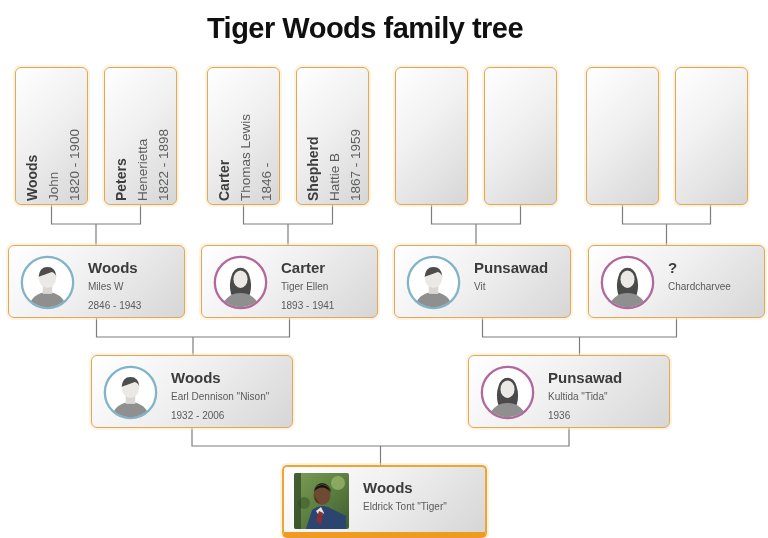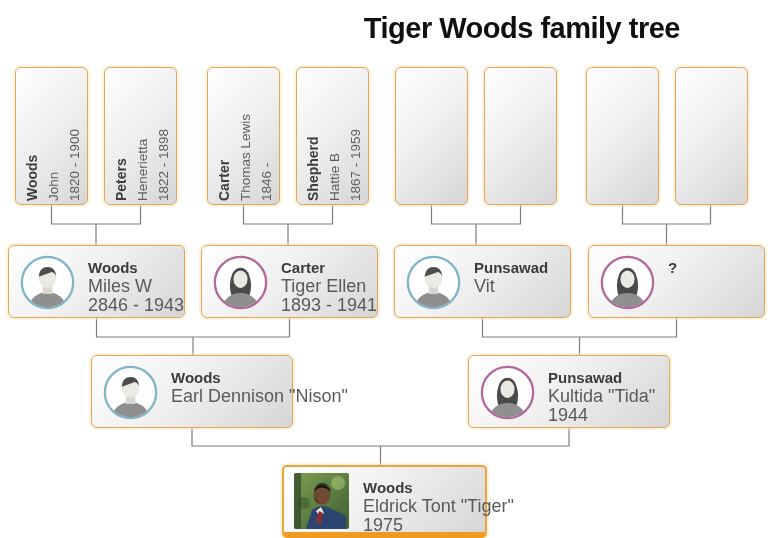--- a/index.html
+++ b/index.html
@@ -1,22 +1,22 @@
 <!DOCTYPE html>
 <html><head>
 <meta charset="utf-8">
 <style>
   html,body{margin:0;padding:0;background:#ffffff;}
   .stage{
     position:relative;width:768px;height:538px;background:#ffffff;overflow:hidden;
     font-family:"Liberation Sans","DejaVu Sans",sans-serif;
   }
   .page-title{
-    position:absolute;left:0;top:12px;width:680px;text-align:right;
-    font-size:29px;font-weight:bold;color:#101010;letter-spacing:-0.5px;
+    position:absolute;left:0;top:12px;width:680px;text-align:center;
+    font-size:29px;font-weight:bold;color:#101010;letter-spacing:-0.5px;padding-left:25px;
   }
   .connectors{position:absolute;left:0;top:0;width:768px;height:538px;}
   
   .card{
     position:absolute;box-sizing:border-box;
     border:1.5px solid #e2a65b;border-radius:6px;
     background:linear-gradient(135deg,#ffffff 0%,#f0f0f0 45%,#d6d6d6 100%);
     box-shadow:0 0 0 2px rgba(250,228,185,0.45);
   }
   .vcard{width:73px;height:138px;top:67px;}
@@ -27,21 +27,21 @@
   }
   .vtext .ln{line-height:21px;font-size:13.5px;color:#5d5d5d;}
   .vtext .ln.surname{font-weight:bold;color:#3d3d3d;font-size:14px;}
   .hcard{height:73px;}
   .g2{top:245px;width:177px;}
   .g3{top:355px;width:202px;}
   .g4{top:465px;width:205px;height:73px;border:2px solid #f0a437;
       border-bottom:6px solid #ef9b22;border-radius:5px;}
   .avatar{position:absolute;left:10px;top:8px;width:57px;height:57px;}
   .htext{position:absolute;left:79px;top:12px;white-space:nowrap;}
-  .htext .ln{line-height:19px;font-size:18px;color:#5a5a5a;}
+  .htext .ln{line-height:19px;font-size:10px;color:#5a5a5a;}
   .htext .ln.surname{font-weight:bold;color:#3b3b3b;font-size:15px;}
   .photo{position:absolute;left:10px;top:6px;width:55px;height:56px;border-radius:2px;overflow:hidden;}
   .g4 .htext{top:11px;}
 </style>
 </head>
 <body>
 
 <div class="stage">
 
   <div class="page-title">Tiger Woods family tree</div>
@@ -165,20 +165,21 @@
         </defs>
       <circle cx="30" cy="30" r="27" fill="#ffffff" stroke="#b2689c" stroke-width="2.4"></circle>
       <g clip-path="url(#cf3)">
         <path d="M20 42 Q17.5 32 20.5 23.5 Q23 14.5 30 14.5 Q37 14.5 39.5 23.5 Q42.5 32 40 42 Q38.5 45.5 36 46.5 L24 46.5 Q21.5 45.5 20 42 Z" fill="#4a4a4a"></path>
         <ellipse cx="30" cy="26.5" rx="7.4" ry="9.2" fill="#ebe9e5"></ellipse>
         <ellipse cx="30" cy="57" rx="19" ry="16" fill="#8f8f8f"></ellipse>
       </g>
     </svg>
     <div class="htext">
       <div class="ln surname">?</div>
+      <div class="ln">Chardcharvee</div>
       <div class="ln"></div>
     </div>
   </div>
 
   <div class="card hcard g3" style="left:91px">
     <svg class="avatar" viewBox="0 0 60 60">
       <defs>
           <clipPath id="cm4">
             <circle cx="30" cy="30" r="26"></circle>
           </clipPath>
@@ -187,41 +188,42 @@
       <g clip-path="url(#cm4)">
         <ellipse cx="30" cy="56" rx="19" ry="16" fill="#8f8f8f"></ellipse>
         <rect x="25" y="29" width="10" height="13" fill="#d9d7d3"></rect>
         <ellipse cx="30" cy="25" rx="9.2" ry="10.8" fill="#ebe9e5"></ellipse>
         <path d="M20.6 24 Q21.5 13.8 30 13.8 Q38.5 13.8 39.4 24 Q37.5 19.5 34.5 19 Q28 21.5 20.6 24 Z" fill="#4d4d4d"></path>
       </g>
     </svg>
     <div class="htext">
       <div class="ln surname">Woods</div>
       <div class="ln">Earl Dennison "Nison"</div>
+      <div class="ln">1932 - 2006</div>
     </div>
   </div>
 
   <div class="card hcard g3" style="left:468px">
     <svg class="avatar" viewBox="0 0 60 60">
       <defs>
           <clipPath id="cf5">
             <circle cx="30" cy="30" r="26"></circle>
           </clipPath>
         </defs>
       <circle cx="30" cy="30" r="27" fill="#ffffff" stroke="#b2689c" stroke-width="2.4"></circle>
       <g clip-path="url(#cf5)">
         <path d="M20 42 Q17.5 32 20.5 23.5 Q23 14.5 30 14.5 Q37 14.5 39.5 23.5 Q42.5 32 40 42 Q38.5 45.5 36 46.5 L24 46.5 Q21.5 45.5 20 42 Z" fill="#4a4a4a"></path>
         <ellipse cx="30" cy="26.5" rx="7.4" ry="9.2" fill="#ebe9e5"></ellipse>
         <ellipse cx="30" cy="57" rx="19" ry="16" fill="#8f8f8f"></ellipse>
       </g>
     </svg>
     <div class="htext">
       <div class="ln surname">Punsawad</div>
       <div class="ln">Kultida "Tida"</div>
-      <div class="ln">1944</div>
+      <div class="ln">1936</div>
     </div>
   </div>
 
   <div class="card hcard g4" style="left:282px">
     <div class="photo">
       <svg viewBox="0 0 55 56" width="55" height="56">
         <defs>
           <linearGradient id="bgg" x1="0" y1="0" x2="1" y2="1">
             <stop offset="0" stop-color="#7d9c55"></stop>
             <stop offset="0.5" stop-color="#5d7f41"></stop>
@@ -237,17 +239,16 @@
         <path d="M25 38 L29 40 L27 52 L22 48 Z" fill="#8c2f33"></path>
         <ellipse cx="28" cy="22" rx="8.5" ry="10" fill="#6e4a33"></ellipse>
         <path d="M19.5 20 Q20 11.5 28 11.5 Q36 11.5 36.5 20 L36.5 16 Q33 9.5 26 10.5 Q20 12 19.5 20 Z" fill="#17120e"></path>
         <path d="M20 19 Q21 12 28 12 Q35 12 36 19 Q33 14.5 28 14.5 Q23 14.5 20 19 Z" fill="#17120e"></path>
         <path d="M20.5 22 Q20 26 22 29 L26 31 Q22 26 20.5 22 Z" fill="#543722"></path>
       </svg>
     </div>
     <div class="htext">
       <div class="ln surname">Woods</div>
       <div class="ln">Eldrick Tont "Tiger"</div>
-      <div class="ln">1975</div>
     </div>
   </div>
 
 </div>
 
 </body></html>

